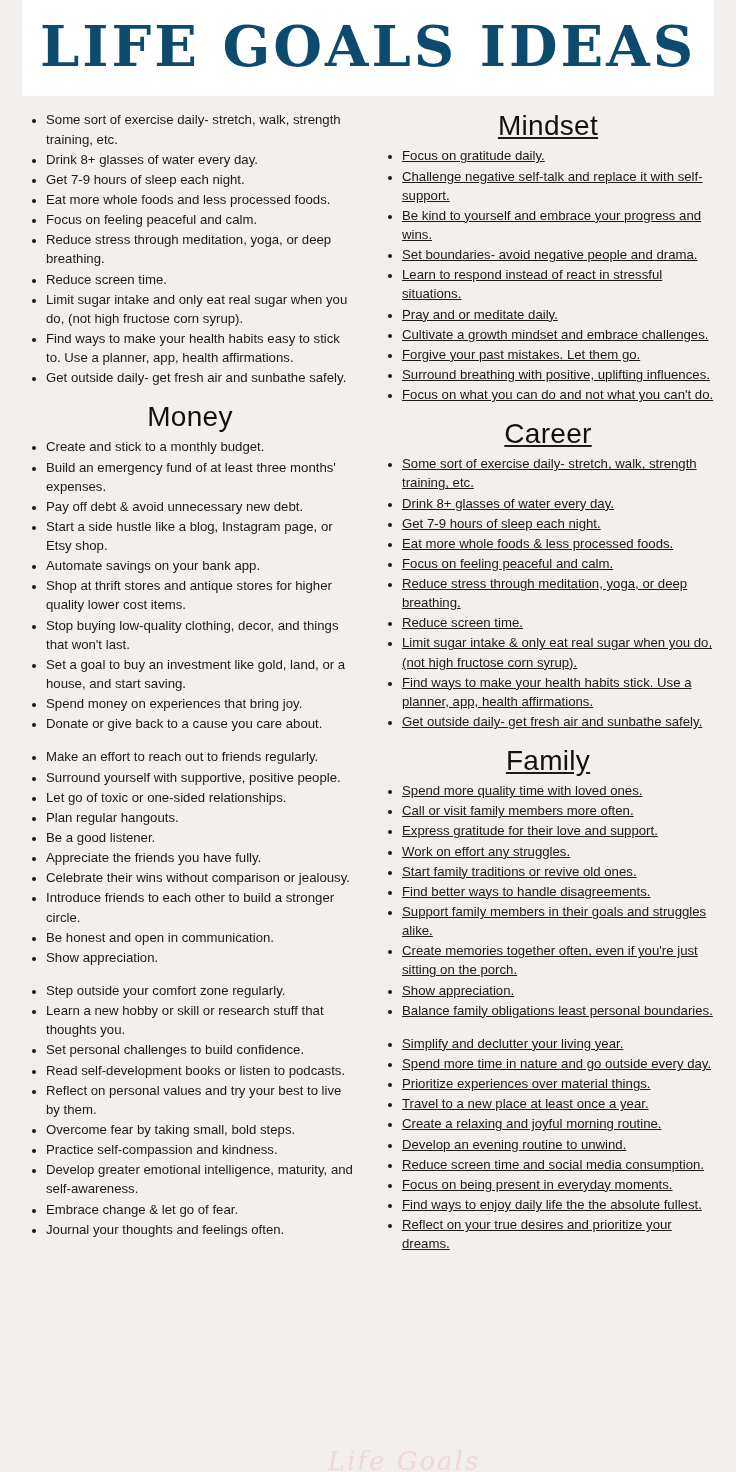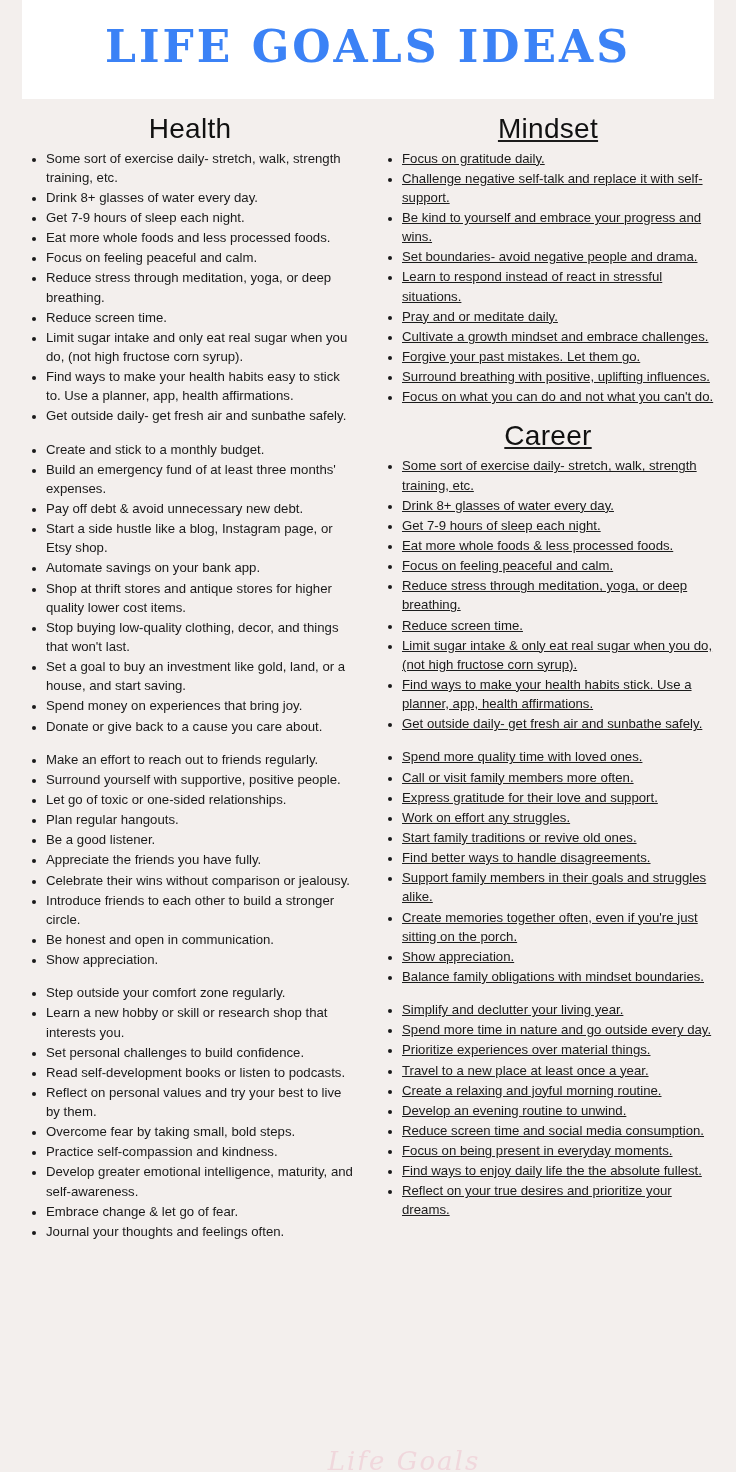--- a/index.html
+++ b/index.html
@@ -21,26 +21,26 @@
     background: #f3efed;
     box-sizing: border-box;
   }
   .title-band {
     background: #ffffff;
     margin: 0 22px;
     padding: 6px 0 10px 0;
     text-align: center;
   }
   .title-band h1 {
-    margin: 16px;
+    margin: 8px;
     font-family: "DejaVu Serif", serif;
-    font-size: 44px;
+    font-size: 56px;
     font-weight: 700;
     letter-spacing: 3px;
-    color: #3b82f6;
+    color: #0c4a6e;
     line-height: 1.15;
   }
   .columns {
     display: flex;
     padding: 0 10px;
     box-sizing: border-box;
   }
   .col {
     width: 50%;
     box-sizing: border-box;
@@ -95,36 +95,36 @@
 
   <div class="title-band">
     <h1>LIFE GOALS IDEAS</h1>
   </div>
 
   <div class="columns">
 
     <div class="col col-left">
 
       <div class="section">
-        <h2>Health</h2>
         <ul>
           <li>Some sort of exercise daily- stretch, walk, strength training, etc.</li>
           <li>Drink 8+ glasses of water every day.</li>
           <li>Get 7-9 hours of sleep each night.</li>
           <li>Eat more whole foods and less processed foods.</li>
           <li>Focus on feeling peaceful and calm.</li>
           <li>Reduce stress through meditation, yoga, or deep breathing.</li>
           <li>Reduce screen time.</li>
           <li>Limit sugar intake and only eat real sugar when you do, (not high fructose corn syrup).</li>
           <li>Find ways to make your health habits easy to stick to. Use a planner, app, health affirmations.</li>
           <li>Get outside daily- get fresh air and sunbathe safely.</li>
         </ul>
       </div>
 
       <div class="section">
+        <h2>Money</h2>
         <ul>
           <li>Create and stick to a monthly budget.</li>
           <li>Build an emergency fund of at least three months' expenses.</li>
           <li>Pay off debt &amp; avoid unnecessary new debt.</li>
           <li>Start a side hustle like a blog, Instagram page, or Etsy shop.</li>
           <li>Automate savings on your bank app.</li>
           <li>Shop at thrift stores and antique stores for higher quality lower cost items.</li>
           <li>Stop buying low-quality clothing, decor, and things that won't last.</li>
           <li>Set a goal to buy an investment like gold, land, or a house, and start saving.</li>
           <li>Spend money on experiences that bring joy.</li>
@@ -143,21 +143,21 @@
           <li>Celebrate their wins without comparison or jealousy.</li>
           <li>Introduce friends to each other to build a stronger circle.</li>
           <li>Be honest and open in communication.</li>
           <li>Show appreciation.</li>
         </ul>
       </div>
 
       <div class="section">
         <ul>
           <li>Step outside your comfort zone regularly.</li>
-          <li>Learn a new hobby or skill or research shop that interests you.</li>
+          <li>Learn a new hobby or skill or research stuff that thoughts you.</li>
           <li>Set personal challenges to build confidence.</li>
           <li>Read self-development books or listen to podcasts.</li>
           <li>Reflect on personal values and try your best to live by them.</li>
           <li>Overcome fear by taking small, bold steps.</li>
           <li>Practice self-compassion and kindness.</li>
           <li>Develop greater emotional intelligence, maturity, and self-awareness.</li>
           <li>Embrace change &amp; let go of fear.</li>
           <li>Journal your thoughts and feelings often.</li>
         </ul>
       </div>
@@ -192,31 +192,32 @@
           <li>Focus on feeling peaceful and calm.</li>
           <li>Reduce stress through meditation, yoga, or deep breathing.</li>
           <li>Reduce screen time.</li>
           <li>Limit sugar intake &amp; only eat real sugar when you do, (not high fructose corn syrup).</li>
           <li>Find ways to make your health habits stick. Use a planner, app, health affirmations.</li>
           <li>Get outside daily- get fresh air and sunbathe safely.</li>
         </ul>
       </div>
 
       <div class="section">
+        <h2>Family</h2>
         <ul>
           <li>Spend more quality time with loved ones.</li>
           <li>Call or visit family members more often.</li>
           <li>Express gratitude for their love and support.</li>
           <li>Work on effort any struggles.</li>
           <li>Start family traditions or revive old ones.</li>
           <li>Find better ways to handle disagreements.</li>
           <li>Support family members in their goals and struggles alike.</li>
           <li>Create memories together often, even if you're just sitting on the porch.</li>
           <li>Show appreciation.</li>
-          <li>Balance family obligations with mindset boundaries.</li>
+          <li>Balance family obligations least personal boundaries.</li>
         </ul>
       </div>
 
       <div class="section">
         <ul>
           <li>Simplify and declutter your living year.</li>
           <li>Spend more time in nature and go outside every day.</li>
           <li>Prioritize experiences over material things.</li>
           <li>Travel to a new place at least once a year.</li>
           <li>Create a relaxing and joyful morning routine.</li>

